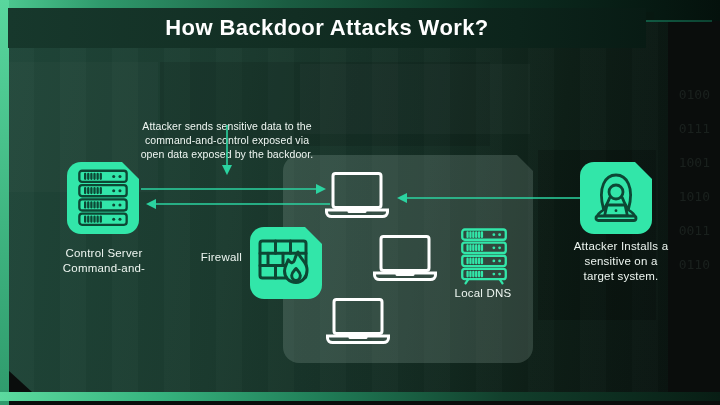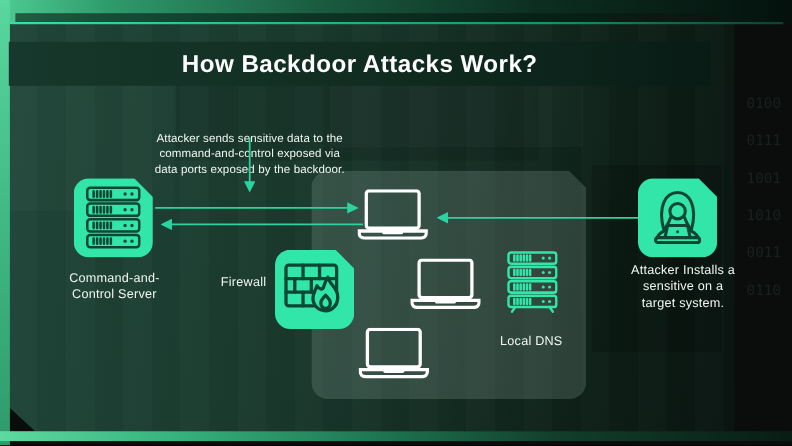--- a/index.html
+++ b/index.html
@@ -43,21 +43,21 @@
   .patch.p4{left:300px;top:64px;width:230px;height:70px;background:rgba(255,255,255,0.025);}
   .bottom-strip{
     position:absolute;left:0;top:392px;width:720px;height:9px;
     background:linear-gradient(90deg,#5cda9f 0%,#36b37e 22%,#1f7a55 46%,#123f2c 70%,#081d14 100%);
   }
   
   .title-shadow{position:absolute;left:14px;top:12px;width:640px;height:9px;background:rgba(8,24,17,0.6);}
   .title-topline{position:absolute;left:8px;top:20px;width:704px;height:2px;
     background:linear-gradient(90deg,#36e0a9,#1d8f6b 70%,#0c4231);}
   .title-bar{
-    position:absolute;left:8px;top:38px;width:638px;height:40px;
+    position:absolute;left:8px;top:8px;width:638px;height:40px;
     background:linear-gradient(90deg,#17382c 0%,#122e23 45%,#0c241b 80%,#081b14 100%);
     display:flex;align-items:center;justify-content:center;
   }
   .title-bar h1{
     margin:0;font-size:22px;font-weight:700;color:#ffffff;letter-spacing:0.4px;
   }
   
   .central-panel{
     position:absolute;left:283px;top:155px;width:250px;height:208px;
     background:rgba(172,194,183,0.20);
@@ -74,21 +74,21 @@
   .tile-firewall{left:250px;top:227px;}
   .tile-attacker{left:580px;top:162px;}
   
   .node-label{
     position:absolute;color:#eef6f1;font-size:11.5px;line-height:15px;
     text-align:center;font-weight:500;letter-spacing:0.2px;
   }
   .node-label span{display:block;}
   .label-cnc{left:34px;top:246px;width:140px;}
   .label-firewall{left:158px;top:250px;width:84px;text-align:right;}
-  .label-dns{left:433px;top:304px;width:100px;}
+  .label-dns{left:433px;top:286px;width:100px;}
   .label-attacker{left:556px;top:239px;width:130px;}
   .annotation{
     position:absolute;left:122px;top:79px;width:210px;
     color:#f0f7f3;font-size:10.5px;line-height:14px;font-weight:500;
     text-align:center;letter-spacing:0.1px;margin-top:40px;
   }
   .annotation span{display:block;}
   
   .laptop{position:absolute;}
   .laptop-1{left:325px;top:172px;}
@@ -124,21 +124,21 @@
   <div class="title-topline"></div>
   <div class="title-bar">
     <h1>How Backdoor Attacks Work?</h1>
   </div>
 
   <div class="central-panel"></div>
 
   <div class="annotation">
     <span>Attacker sends sensitive data to the</span>
     <span>command-and-control exposed via</span>
-    <span>data ports exposed by the backdoor.</span>
+    <span>open data exposed by the backdoor.</span>
   </div>
 
   <div class="icon-tile tile-cnc">
     <svg width="50" height="58" viewBox="0 0 56 64" fill="none" stroke="#0d4734" stroke-width="2.6" stroke-linecap="round">
       <rect x="1.5" y="1.5" width="53" height="12.5" rx="3"></rect>
       <path d="M8 5v5.5 M11.5 5v5.5 M15 5v5.5 M18.5 5v5.5 M22 5v5.5 M25.5 5v5.5"></path>
       <circle cx="40" cy="7.8" r="1.7" fill="#0d4734" stroke="none"></circle>
         <circle cx="47" cy="7.8" r="1.7" fill="#0d4734" stroke="none"></circle>
       <rect x="1.5" y="17.5" width="53" height="12.5" rx="3"></rect>
       <path d="M8 21v5.5 M11.5 21v5.5 M15 21v5.5 M18.5 21v5.5 M22 21v5.5 M25.5 21v5.5"></path>
@@ -148,22 +148,22 @@
       <path d="M8 37v5.5 M11.5 37v5.5 M15 37v5.5 M18.5 37v5.5 M22 37v5.5 M25.5 37v5.5"></path>
       <circle cx="40" cy="39.8" r="1.7" fill="#0d4734" stroke="none"></circle>
         <circle cx="47" cy="39.8" r="1.7" fill="#0d4734" stroke="none"></circle>
       <rect x="1.5" y="49.5" width="53" height="12.5" rx="3"></rect>
       <path d="M8 53v5.5 M11.5 53v5.5 M15 53v5.5 M18.5 53v5.5 M22 53v5.5 M25.5 53v5.5"></path>
       <circle cx="40" cy="55.8" r="1.7" fill="#0d4734" stroke="none"></circle>
         <circle cx="47" cy="55.8" r="1.7" fill="#0d4734" stroke="none"></circle>
     </svg>
   </div>
   <div class="node-label label-cnc">
+    <span>Control Server</span>
     <span>Command-and-</span>
-    <span>Control Server</span>
   </div>
 
   <div class="node-label label-firewall">
     <span>Firewall</span>
   </div>
   <div class="icon-tile tile-firewall">
     <svg width="56" height="56" viewBox="0 0 56 56" fill="none" stroke="#0d4734" stroke-width="3" stroke-linecap="round" stroke-linejoin="round">
       <rect x="2" y="6" width="46" height="37" rx="2.5"></rect>
       <path d="M2 18.3 H48 M2 30.6 H48"></path>
       <path d="M17.5 6v12.3 M32.5 6v12.3 M10 18.3v12.3 M25 18.3v12.3 M40 18.3v12.3 M17.5 30.6v12.4 M32.5 30.6v12.4"></path>

